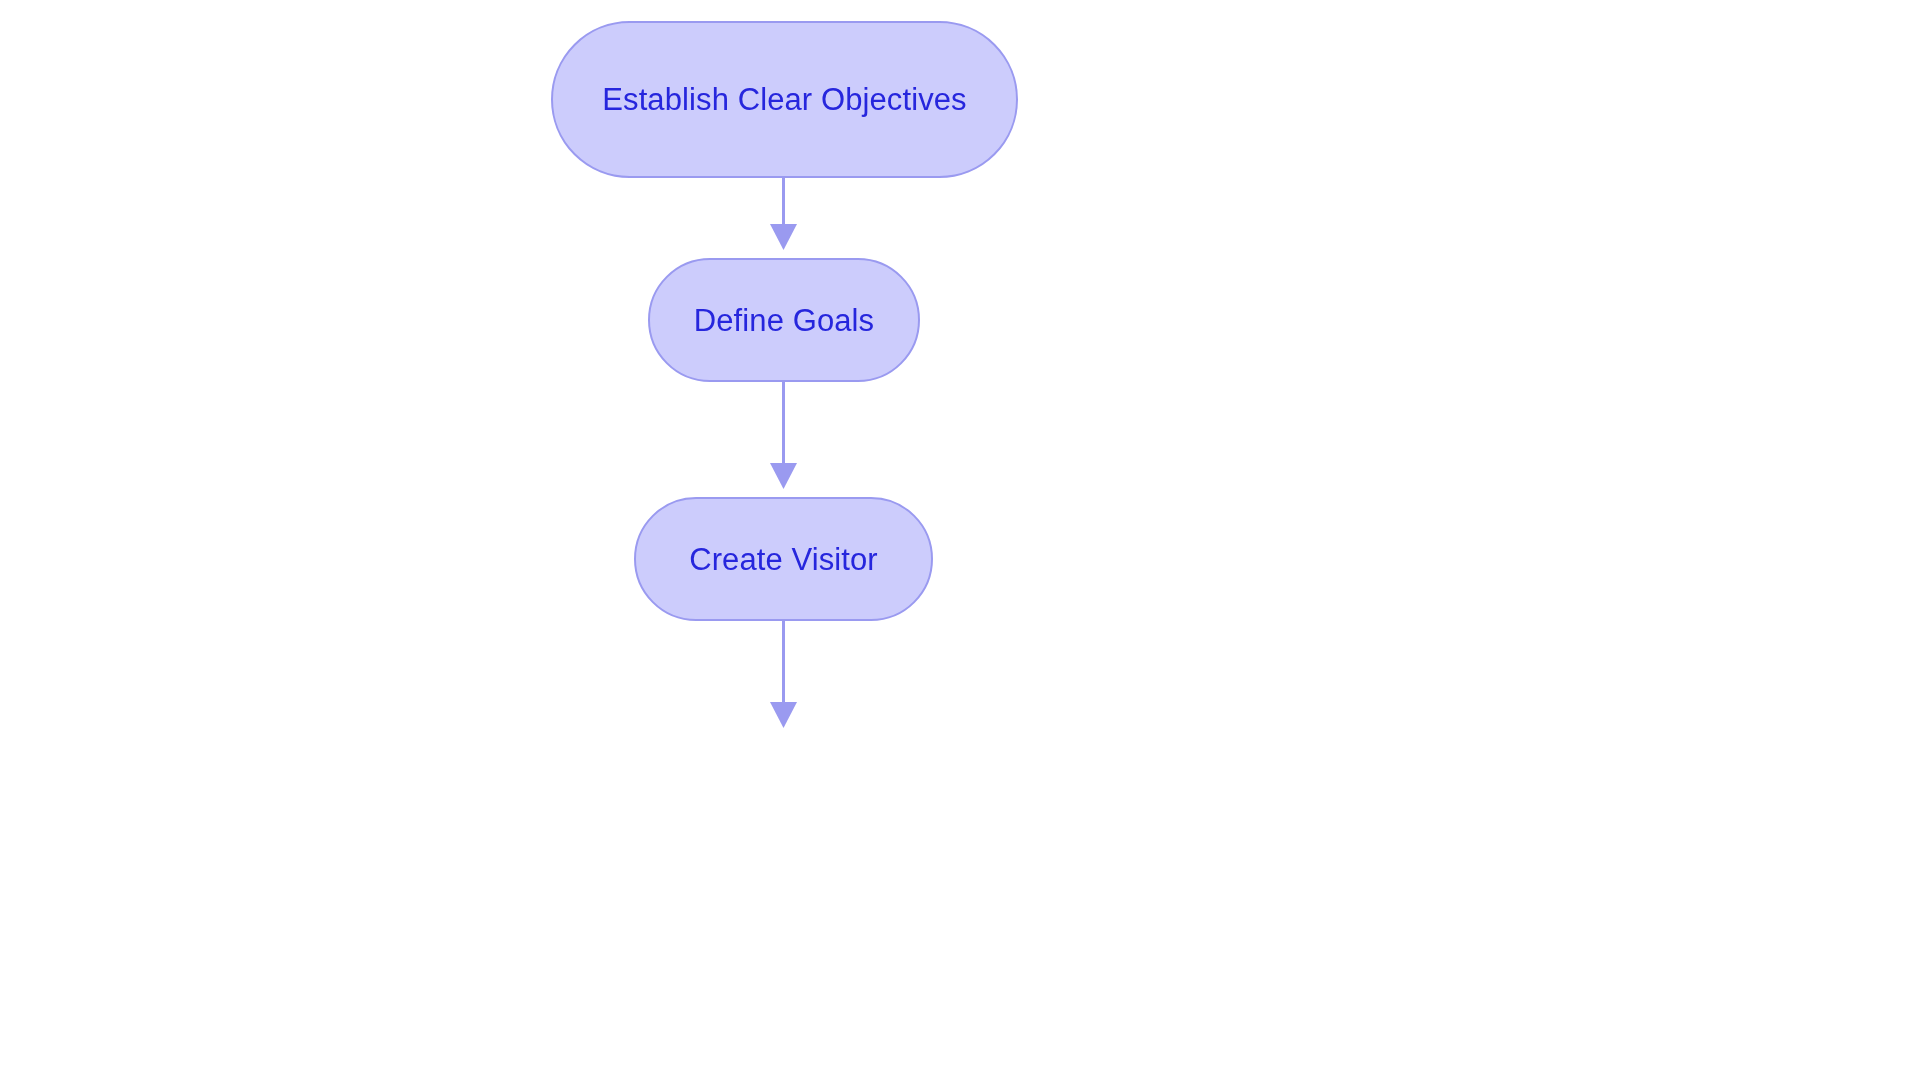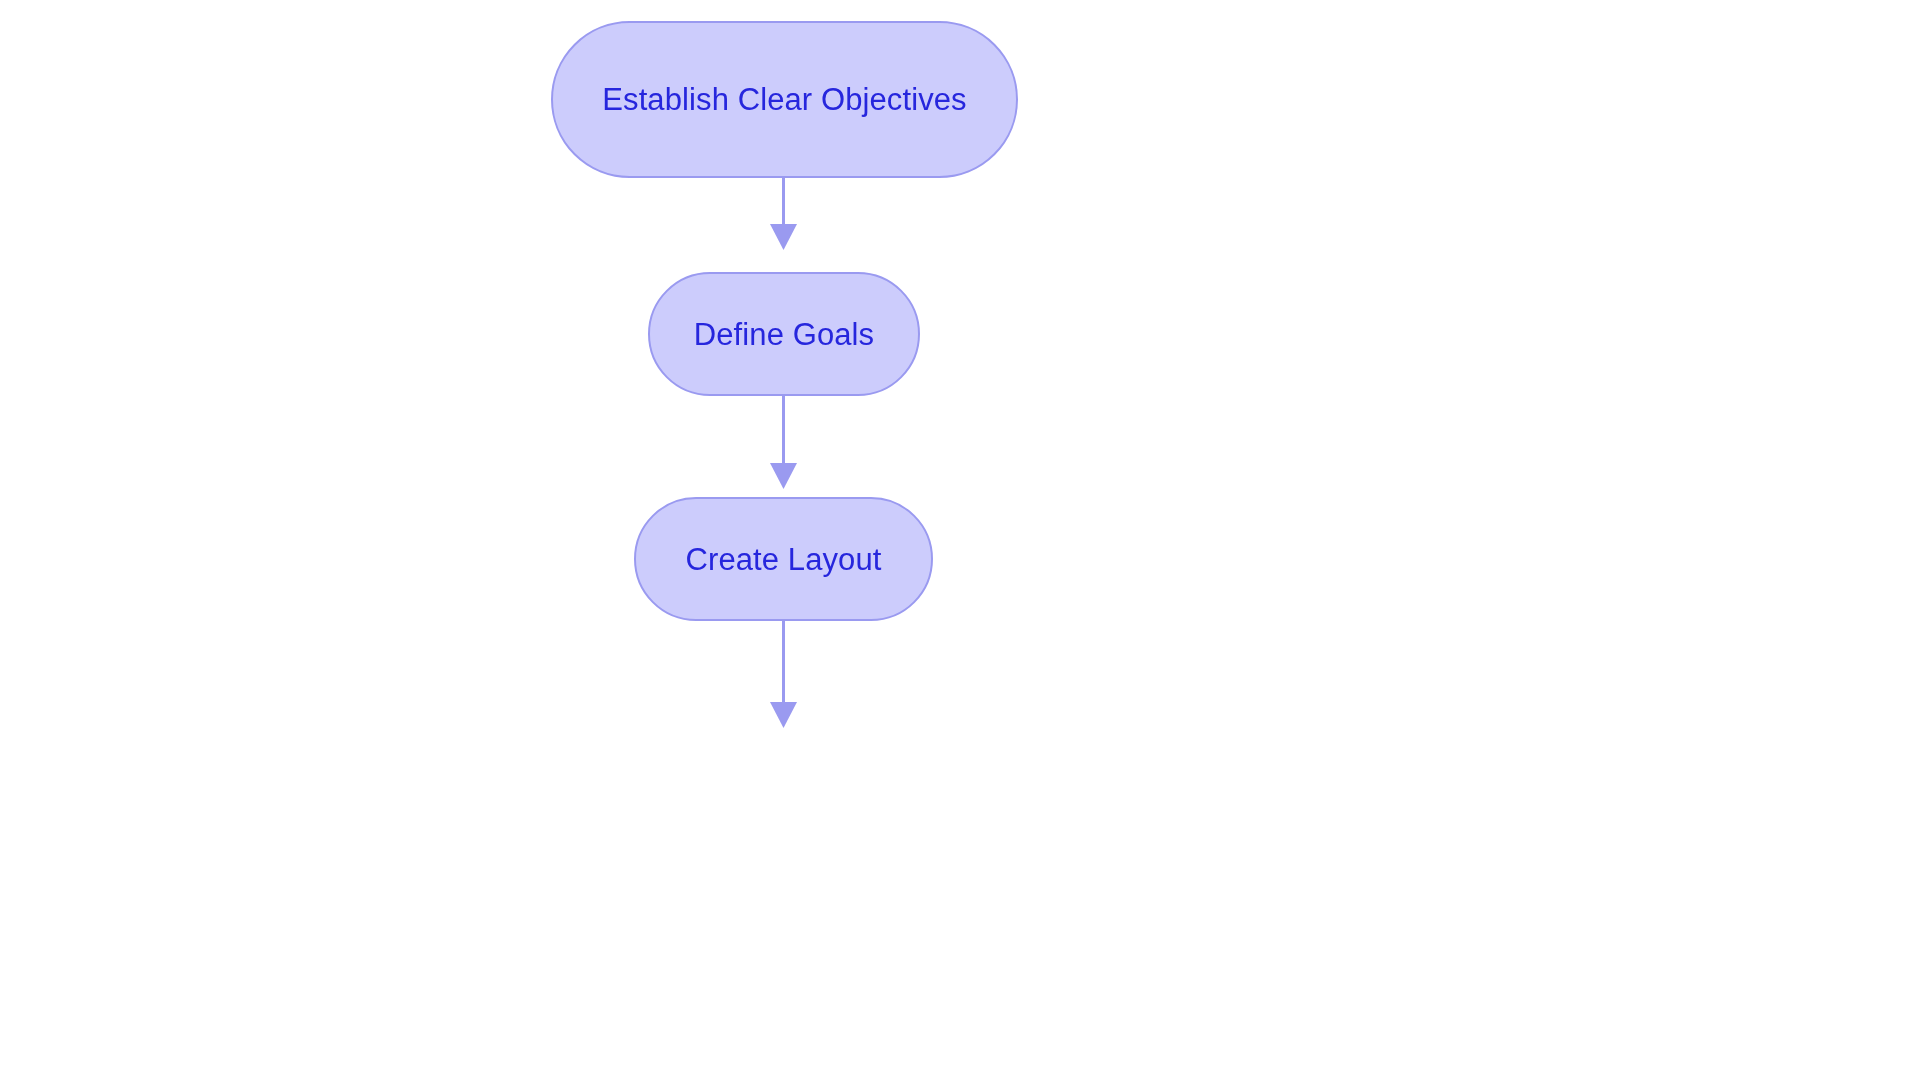--- a/index.html
+++ b/index.html
@@ -50,21 +50,21 @@
     padding: 0 10px;
     user-select: none;
   }
 
   
   #node-0 {
     left: 551px;  top: 21px;
     width: 467px; height: 157px;
   }
   #node-1 {
-    left: 648px;  top: 272px;
+    left: 648px;  top: 258px;
     width: 272px; height: 124px;
   }
   #node-2 {
     left: 634px;  top: 497px;
     width: 299px; height: 124px;
   }
   #node-3 {
     left: 530px;  top: 736px;
     width: 507px; height: 124px;
   }
@@ -113,18 +113,18 @@
 
     <div class="node" id="node-0">
       <span class="node-label">Establish Clear Objectives</span>
     </div>
 
     <div class="node" id="node-1">
       <span class="node-label">Define Goals</span>
     </div>
 
     <div class="node" id="node-2">
-      <span class="node-label">Create Layout</span>
+      <span class="node-label">Create Visitor</span>
     </div>
 
 
   </div>
 </div>
 
 </body></html>

